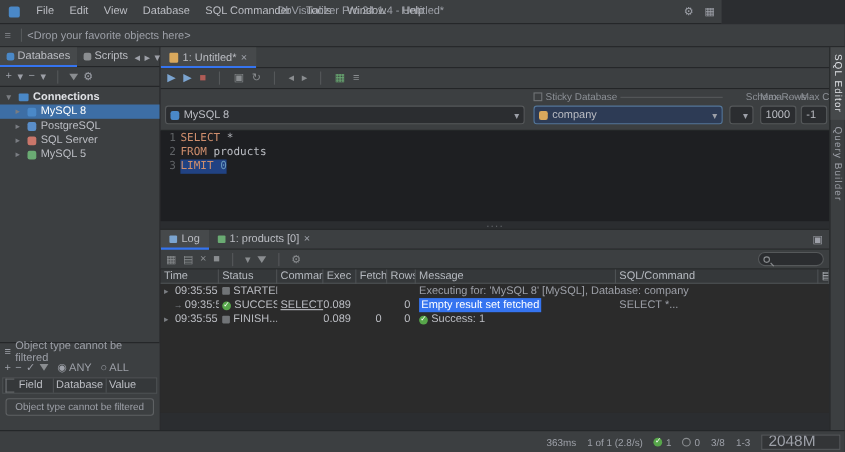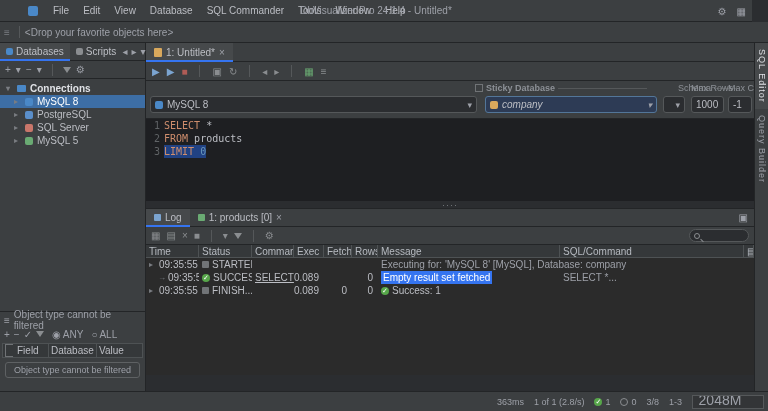--- a/index.html
+++ b/index.html
@@ -8,22 +8,22 @@
     --text:#bcbec4; --dim:#9da0a8; --dimmer:#7a7d82;
     --accent:#3574f0; --treesel:#3d6ea5; --kw:#cf8e6d; --num:#6897bb;
     --green:#57a64a; --field:#2b2d30;
   }
   *{box-sizing:border-box; margin:0; padding:0;}
   html,body{width:768px;height:411px;overflow:hidden;background:var(--bg);
     font-family:"Liberation Sans",sans-serif;font-size:10px;color:var(--text);}
   #window{position:relative;width:768px;height:411px;background:var(--bg);}
 
   
-  .menubar{position:absolute;left:0;top:0;width:752px;height:22px;background:var(--panel);
-    display:flex;align-items:center;border-bottom:1px solid var(--border);padding-left:20px;}
+  .menubar{position:absolute;left:0;top:0;width:656px;height:22px;background:var(--panel);
+    display:flex;align-items:center;border-bottom:1px solid var(--border);}
   .app-ico{width:10px;height:10px;margin:0 8px 0 8px;border-radius:2px;background:#4a88c7;}
   .menu-item{padding:0 7px;color:var(--text);cursor:default;}
   .win-title{position:absolute;left:0;right:0;text-align:center;color:var(--dim);pointer-events:none;}
   .menubar-right{position:absolute;right:6px;top:0;height:22px;display:flex;align-items:center;gap:10px;color:var(--dim);}
 
   
   .favbar{position:absolute;left:0;top:22px;width:768px;height:21px;background:var(--panel);
     display:flex;align-items:center;border-bottom:1px solid var(--border);color:var(--dim);}
   .favbar .grip{color:var(--dimmer);margin:0 4px 0 4px;}
   .vsep{width:1px;height:12px;background:#55585a;margin:0 5px;}
@@ -281,26 +281,26 @@
       <span class="gray">≡</span>
     </div>
 
     <div class="conn-bar">
       <div class="combo" style="left:4px;width:327px;">
         <span class="db-cyl"></span>
         <span>MySQL 8</span>
         <span class="chev">▾</span>
       </div>
 
-      <span class="group-label" style="left:329px;width:172px;font-weight:bold;">
+      <span class="group-label" style="left:339px;width:172px;">
         <span class="cbox" style="margin-left:0;"></span>
         <span>Sticky Database</span>
         <span class="rule"></span>
       </span>
-      <div class="combo focused" style="left:339px;width:172px;font-style:italic;">
+      <div class="combo focused" style="left:339px;width:172px;">
         <span class="db-cyl yellow"></span>
         <span>company</span>
         <span class="chev">▾</span>
       </div>
 
       <span class="group-label" style="left:532px;width:62px;">
         <span>Schema</span>
         <span class="rule"></span>
       </span>
       <div class="combo" style="left:517px;width:22px;">

